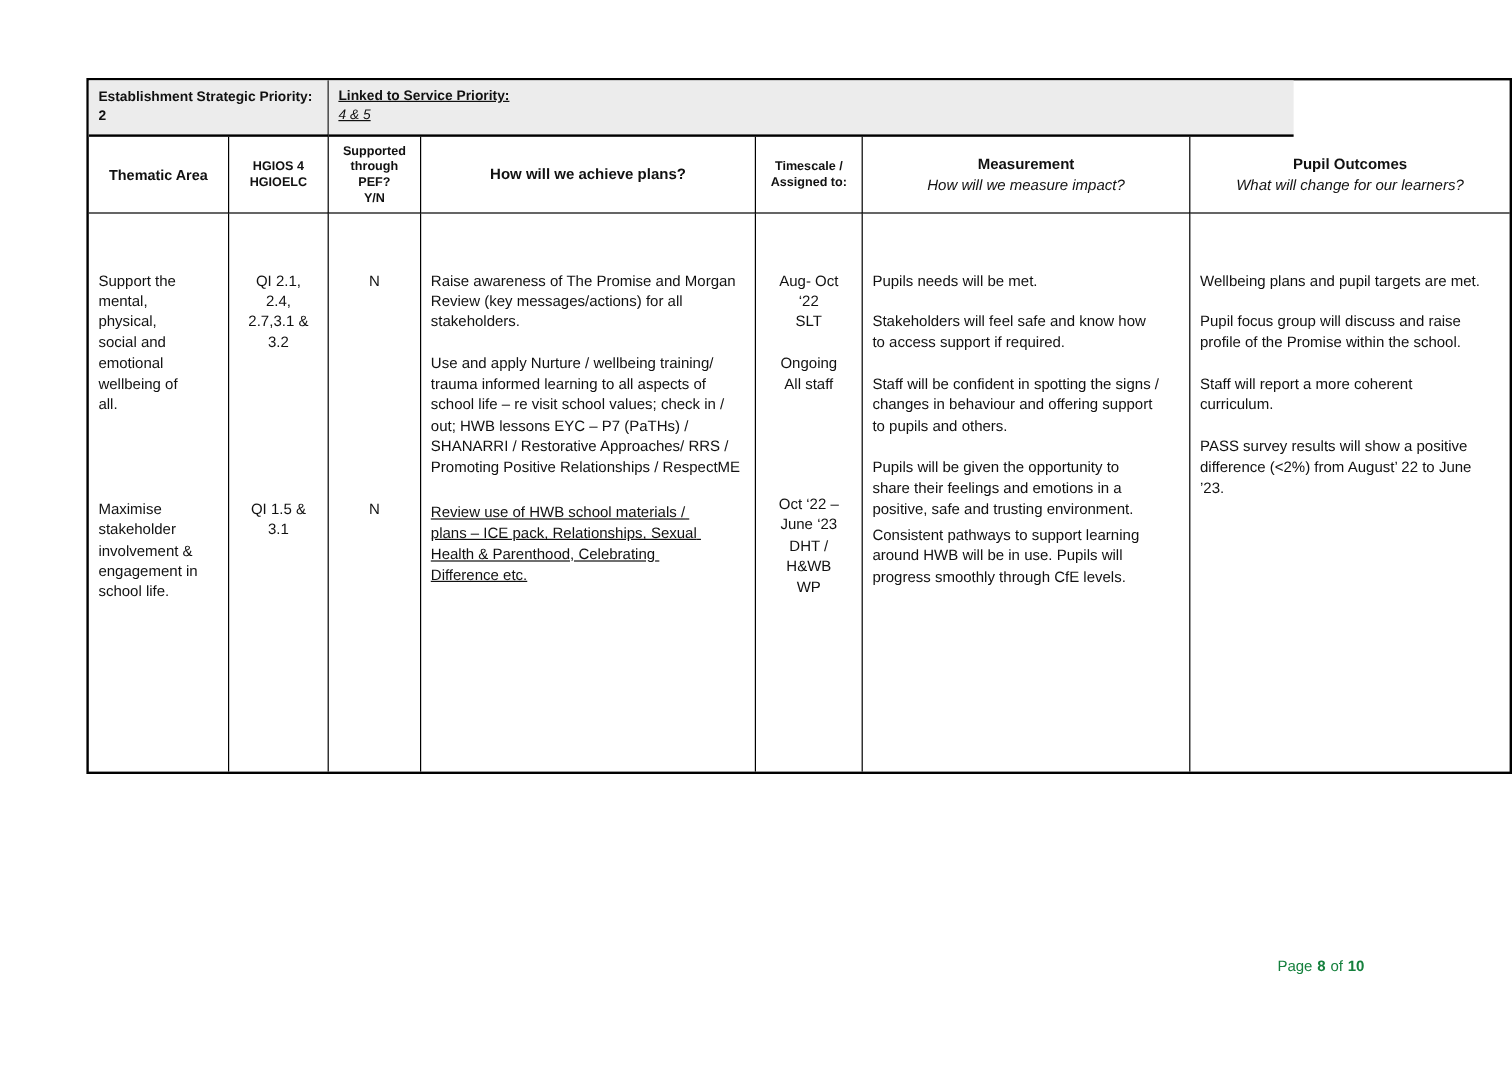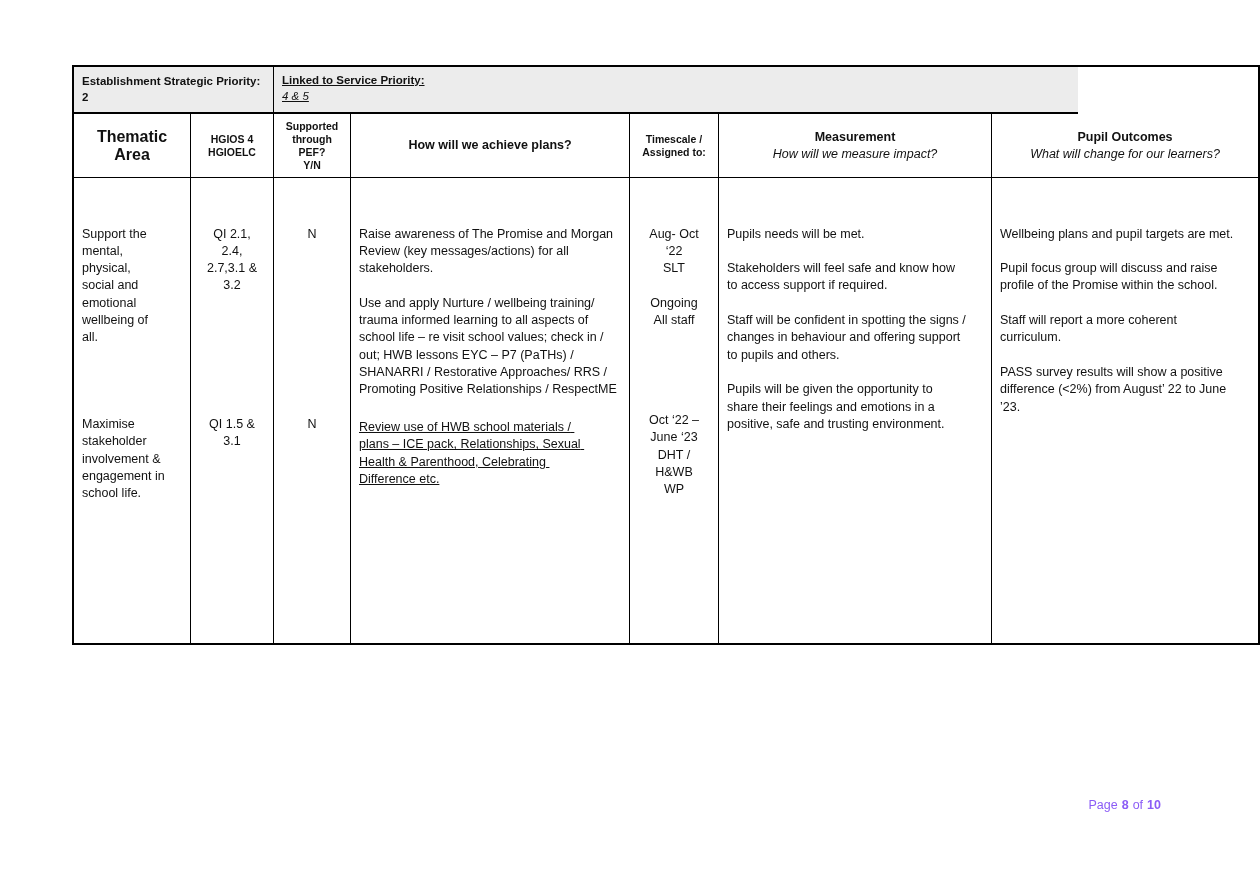--- a/index.html
+++ b/index.html
@@ -58,21 +58,21 @@
   .row2 .cell {
     display: flex;
     flex-direction: column;
     justify-content: center;
     align-items: center;
     text-align: center;
     font-weight: bold;
     white-space: pre-line;
     padding: 2px 4px;
   }
-  .h-thematic { font-size: 16px; }
+  .h-thematic { font-size: 12px; }
   .h-small { font-size: 10.5px; line-height: 13px; }
   .h-big { font-size: 12.5px; line-height: 17px; }
   .h-sub { font-weight: normal; font-style: italic; font-size: 12.5px; line-height: 17px; }
 
   
   .rowbody .cell {
     position: relative;
     font-size: 12.5px;
     line-height: 17.3px;
     padding: 13px 8px 0 8px;
@@ -83,23 +83,23 @@
   .rowbody .c6, .rowbody .c7 { padding-right: 24px; }
   .b2 { position: absolute; left: 8px; right: 8px; }
   .c1 .b2, .c2 .b2, .c3 .b2 { top: 238px; }
   .c4 .b2 { top: 241px; right: 30px; text-decoration: underline; }
   .c5 .b2 { top: 234px; }
   .c6 .b2 { top: 260px; right: 14px; }
 
   .footer {
     position: absolute;
     top: 798px;
-    right: 99px;
+    right: 123px;
     font-size: 12.5px;
-    color: #8b5cf6;
+    color: #15803d;
   }
   .footer span, .footer b { margin-right: 4px; }
   .footer :last-child { margin-right: 0; }
 </style>
 </head>
 <body>
 
 <div class="page">
 
   <div class="doc-table">
@@ -180,20 +180,21 @@
 WP</div>
       </div>
       <div class="cell c6">
         <div class="b1">Pupils needs will be met.
 
 Stakeholders will feel safe and know how to access support if required.
 
 Staff will be confident in spotting the signs / changes in behaviour and offering support to pupils and others.
 
 Pupils will be given the opportunity to share their feelings and emotions in a positive, safe and trusting environment.</div>
+        <div class="b2">Consistent pathways to support learning around HWB will be in use. Pupils will progress smoothly through CfE levels.</div>
       </div>
       <div class="cell c7">
         <div class="b1">Wellbeing plans and pupil targets are met.
 
 Pupil focus group will discuss and raise profile of the Promise within the school.
 
 Staff will report a more coherent curriculum.
 
 PASS survey results will show a positive difference (&lt;2%) from August’ 22 to June ’23.</div>
       </div>

